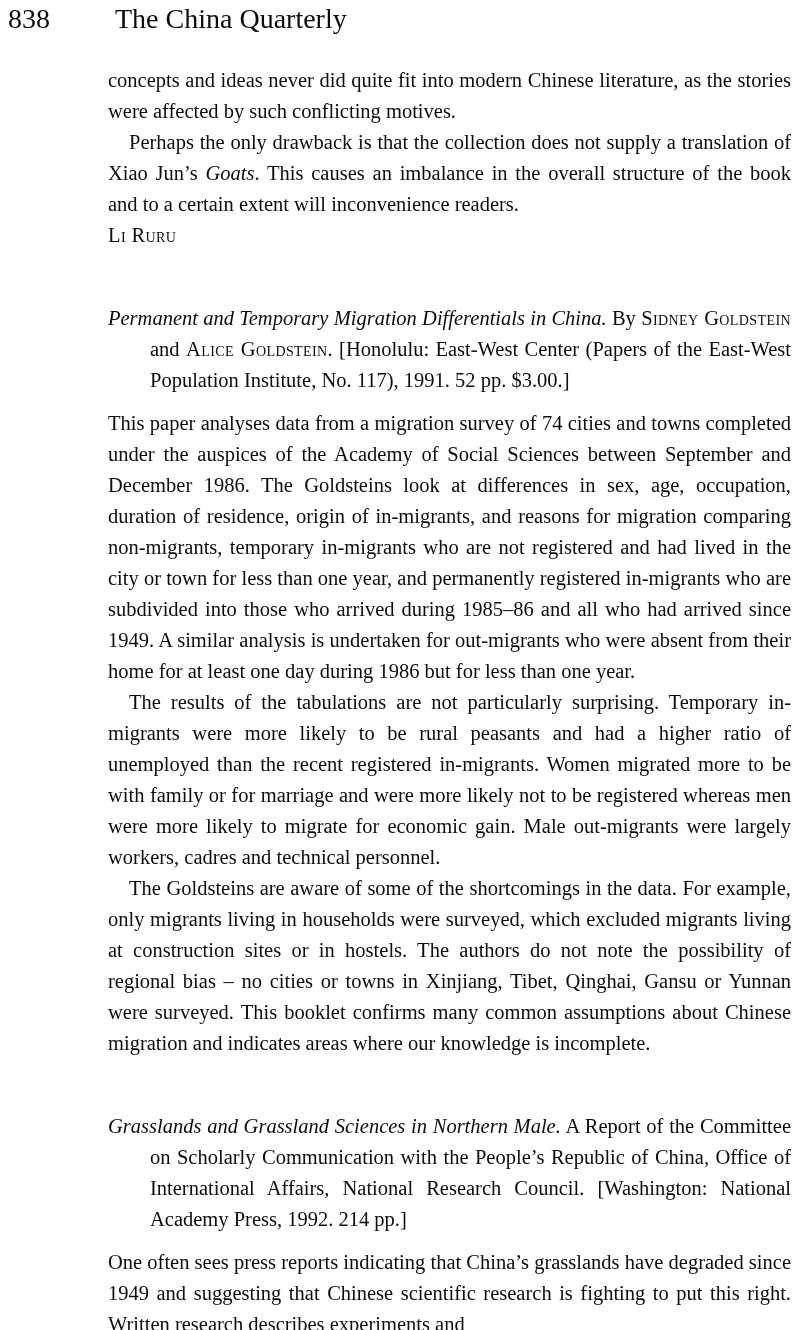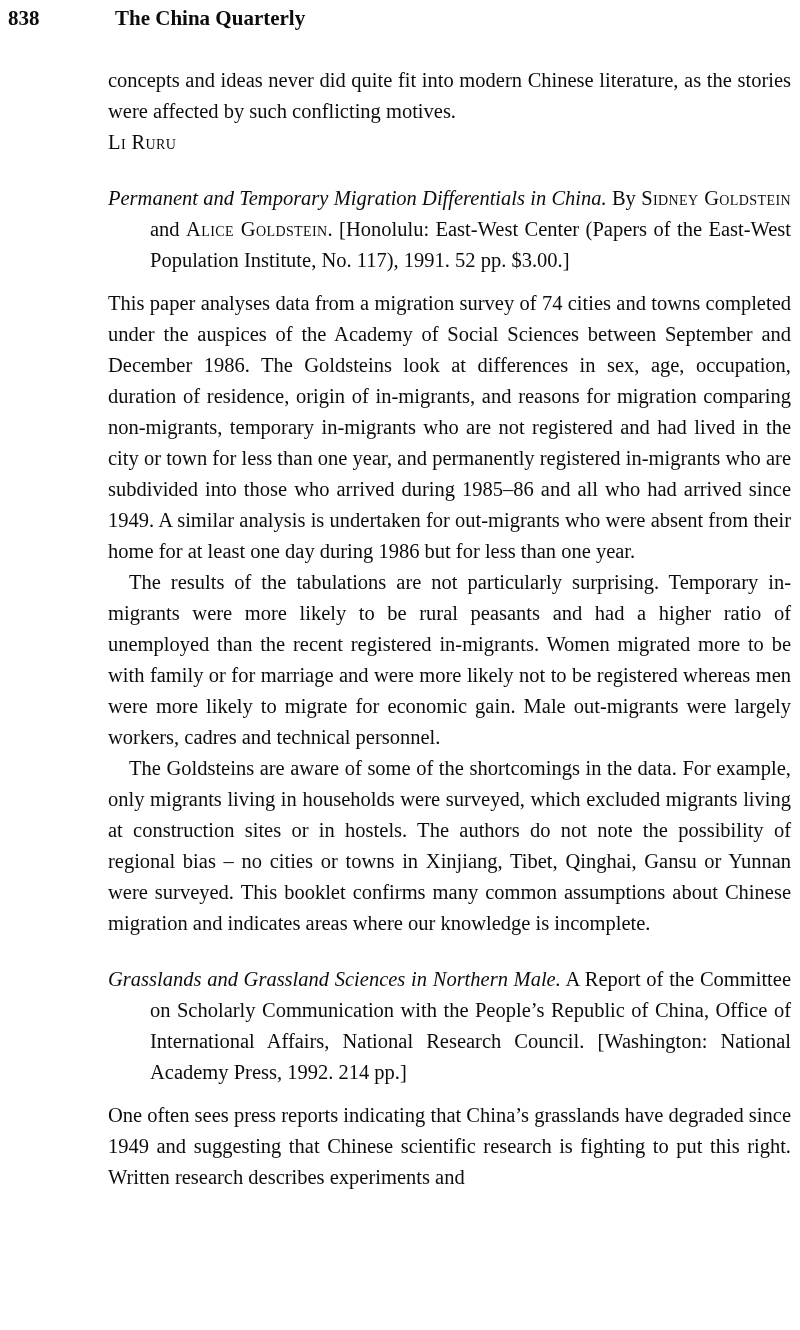--- a/index.html
+++ b/index.html
@@ -14,23 +14,22 @@
     color: #0c0c0c;
     font-family: "Liberation Serif", serif;
     -webkit-font-smoothing: antialiased;
   }
   .page {
     padding-top: 5px;
   }
   .running-head {
     position: relative;
     height: 27px;
-    font-size: 21px;
+    font-size: 28px;
     line-height: 27px;
-    font-weight: bold;
   }
   .page-num {
     position: absolute;
     left: 8px;
     top: 0;
   }
   .journal-title {
     position: absolute;
     left: 108px;
     top: 0;
@@ -44,21 +43,21 @@
     line-height: 31px;
     text-align: justify;
   }
   p { margin: 0; }
   .indent { text-indent: 21px; }
   .citation {
     padding-left: 42px;
     text-indent: -42px;
     margin-bottom: 12px;
   }
-  .review { margin-top: 25px; }
+  .review { margin-top: 52px; }
   .signature {
     text-indent: 0;
   }
   .italic { font-style: italic; }
   .smallcaps {
     font-variant: small-caps;
     letter-spacing: 0.4px;
   }
 </style>
 </head>
@@ -68,20 +67,21 @@
 
   <header class="running-head">
     <span class="page-num">838</span>
     <span class="journal-title">The China Quarterly</span>
   </header>
 
   <main class="text-block">
 
     <section>
       <p class="body-para">concepts and ideas never did quite fit into modern Chinese literature, as the stories were affected by such conflicting motives.</p>
+      <p class="body-para indent"><span>Perhaps the only drawback is that the collection does not supply a translation of Xiao Jun’s </span><span class="italic">Goats</span><span>. This causes an imbalance in the overall structure of the book and to a certain extent will inconvenience readers.</span></p>
       <p class="signature"><span class="smallcaps">Li Ruru</span></p>
     </section>
 
     <section class="review">
       <p class="citation"><span class="italic">Permanent and Temporary Migration Differentials in China.</span><span> By </span><span class="smallcaps">Sidney Goldstein</span><span> and </span><span class="smallcaps">Alice Goldstein</span><span>. [Honolulu: East-West Center (Papers of the East-West Population Institute, No. 117), 1991. 52 pp. $3.00.]</span></p>
       <p class="body-para">This paper analyses data from a migration survey of 74 cities and towns completed under the auspices of the Academy of Social Sciences between September and December 1986. The Goldsteins look at differences in sex, age, occupation, duration of residence, origin of in-migrants, and reasons for migration comparing non-migrants, temporary in-migrants who are not registered and had lived in the city or town for less than one year, and permanently registered in-migrants who are subdivided into those who arrived during 1985–86 and all who had arrived since 1949. A similar analysis is undertaken for out-migrants who were absent from their home for at least one day during 1986 but for less than one year.</p>
       <p class="body-para indent">The results of the tabulations are not particularly surprising. Temporary in-migrants were more likely to be rural peasants and had a higher ratio of unemployed than the recent registered in-migrants. Women migrated more to be with family or for marriage and were more likely not to be registered whereas men were more likely to migrate for economic gain. Male out-migrants were largely workers, cadres and technical personnel.</p>
       <p class="body-para indent">The Goldsteins are aware of some of the shortcomings in the data. For example, only migrants living in households were surveyed, which excluded migrants living at construction sites or in hostels. The authors do not note the possibility of regional bias – no cities or towns in Xinjiang, Tibet, Qinghai, Gansu or Yunnan were surveyed. This booklet confirms many common assumptions about Chinese migration and indicates areas where our knowledge is incomplete.</p>
     </section>
 

